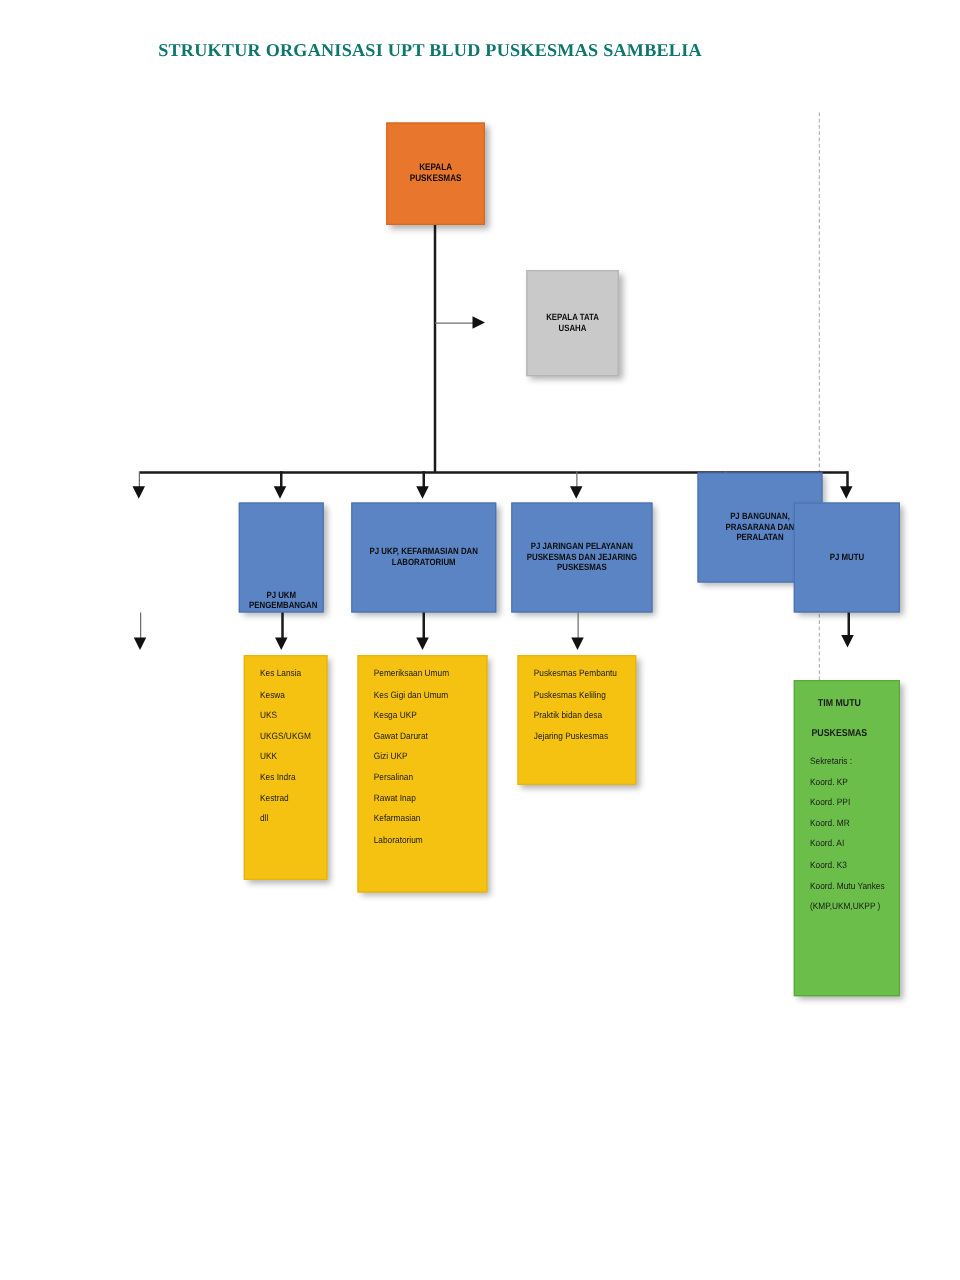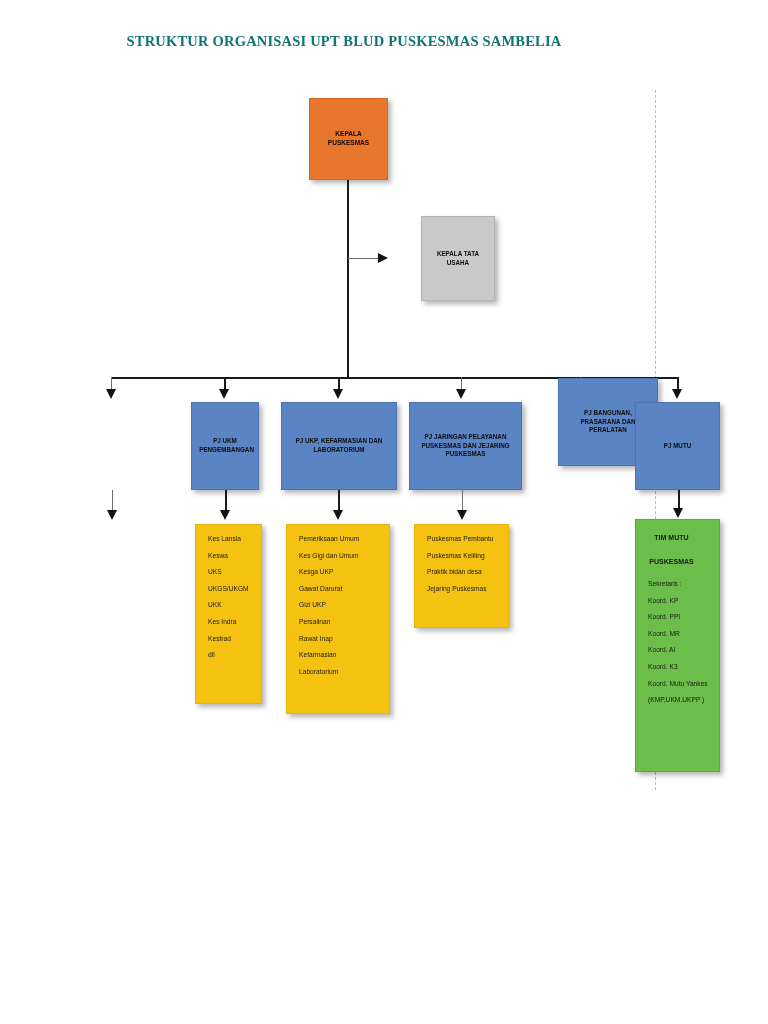--- a/index.html
+++ b/index.html
@@ -116,21 +116,21 @@
   <div class="vline thin" style="left:461px;top:377px;height:16px;"></div>
   <div class="arrow" style="left:456px;top:389px;"></div>
 
   <div class="vline thin" style="left:580px;top:377px;height:16px;"></div>
   <div class="arrow" style="left:575px;top:389px;"></div>
 
   <div class="vline" style="left:677px;top:377px;height:16px;"></div>
   <div class="arrow" style="left:672px;top:389px;"></div>
 
 
-  <div class="box blue center" style="left:191px;top:402px;width:68px;height:88px;">
+  <div class="box blue center" style="left:191px;top:402px;width:68px;height:88px;align-items:flex-end;">
     <span class="lbl" style="font-size:7.3px;">
       <span>PJ UKM</span><br>
       <span>PENGEMBANGAN</span>
     </span>
   </div>
 
   <div class="box blue center" style="left:281px;top:402px;width:116px;height:88px;">
     <span class="lbl" style="font-size:7.3px;">
       <span>PJ UKP, KEFARMASIAN DAN</span><br>
       <span>LABORATORIUM</span>
@@ -198,21 +198,21 @@
     <span class="li">Kes Gigi dan Umum</span>
     <span class="li">Kesga  UKP</span>
     <span class="li">Gawat Darurat</span>
     <span class="li">Gizi  UKP</span>
     <span class="li">Persalinan</span>
     <span class="li">Rawat Inap</span>
     <span class="li">Kefarmasian</span>
     <span class="li">Laboratorium</span>
   </div>
 
-  <div class="listbox green" style="left:635px;top:519px;width:85px;height:253px;padding:0 12px 8px 0;">
+  <div class="listbox green" style="left:635px;top:544px;width:85px;height:253px;padding:0 12px 8px 0;">
     <span class="greenhead first">TIM MUTU</span>
     <span class="greenhead">PUSKESMAS</span>
     <div style="padding-left:12px;">
       <span class="li">Sekretaris :</span>
       <span class="li">Koord.  KP</span>
       <span class="li">Koord.  PPI</span>
       <span class="li">Koord.  MR</span>
       <span class="li">Koord.  AI</span>
       <span class="li">Koord.  K3</span>
       <span class="li">Koord.  Mutu Yankes</span>

